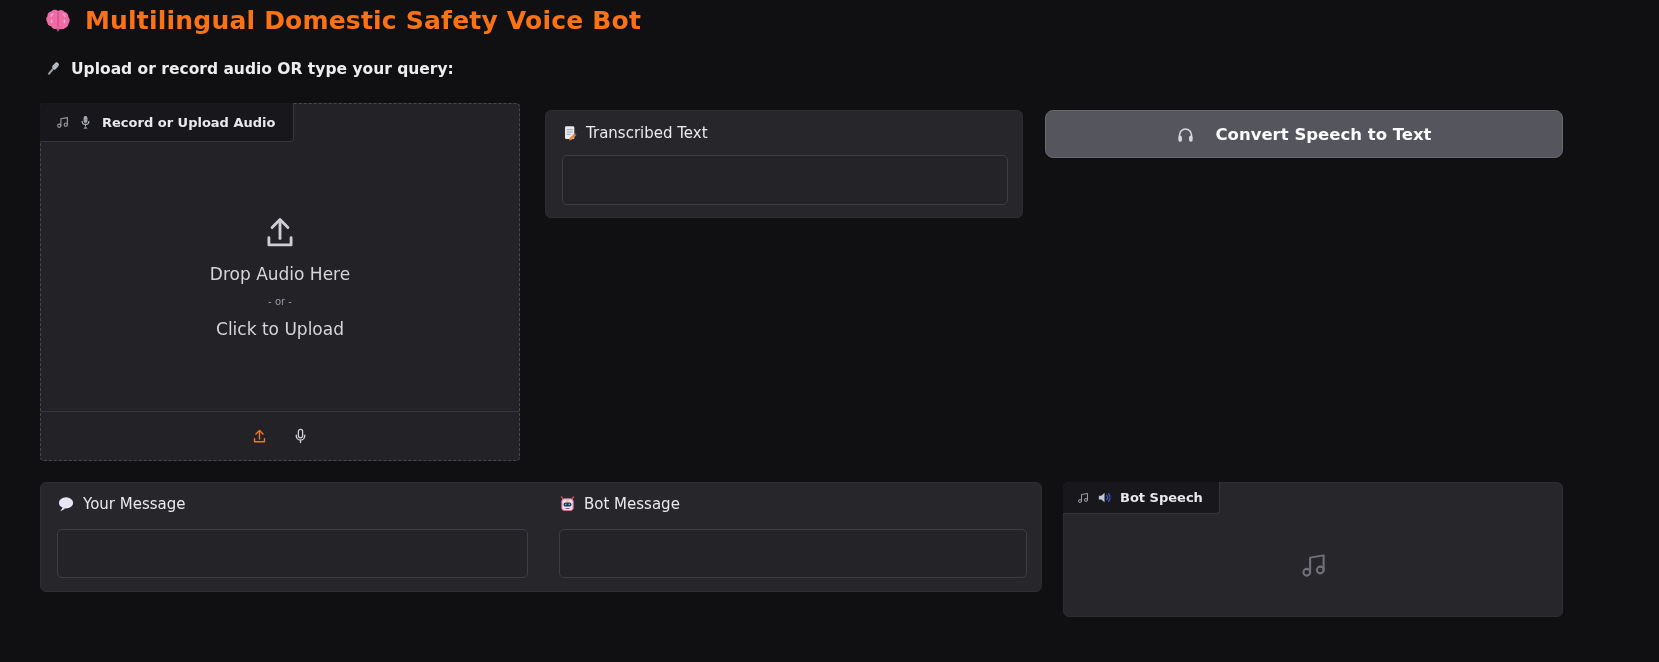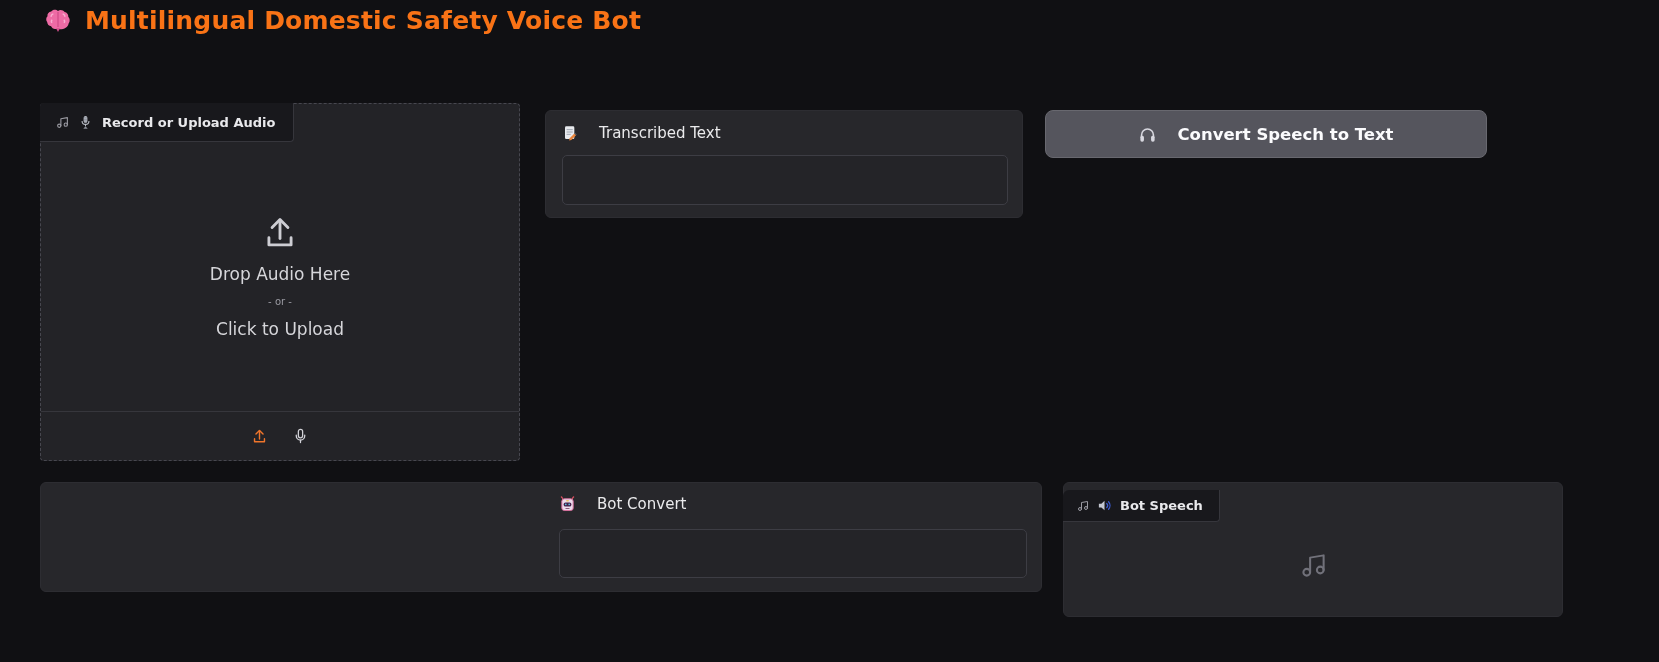--- a/index.html
+++ b/index.html
@@ -10,21 +10,21 @@
     color:#e8e8ea;
   }
   
   .hdr { position:absolute; left:44px; top:6px; display:flex; align-items:center; gap:13px; }
   .hdr h1 { margin:0; font-size:25px; font-weight:700; color:#f97316; letter-spacing:0.2px; }
   .sub { position:absolute; left:44px; top:60px; display:flex; align-items:center; gap:9px;
          font-size:15.5px; font-weight:600; color:#ededf0; }
 
   
   .panel { position:absolute; background:#27272b; border:1px solid #2d2d32; border-radius:6px; box-sizing:border-box; }
-  .block-label { display:flex; align-items:center; gap:21px; font-size:15px; font-weight:500; color:#eaeaec; }
+  .block-label { display:flex; align-items:center; gap:8px; font-size:15px; font-weight:500; color:#eaeaec; }
   textarea.gr-input {
     position:absolute; box-sizing:border-box; background:#242428; border:1px solid #3d3d44;
     border-radius:5px; resize:none; outline:none; color:#e6e6e9; font-size:15px;
     font-family:"DejaVu Sans","Liberation Sans",sans-serif; padding:9px 11px;
   }
 
   
   .audio-in { position:absolute; left:40px; top:103px; width:480px; height:358px;
     background:#232327; border:1px dashed #47474f; border-radius:4px; box-sizing:border-box; }
   .comp-tab { position:absolute; left:-1px; top:-1px; display:flex; align-items:center; gap:9px;
@@ -39,36 +39,36 @@
   .source-bar { position:absolute; left:0; right:0; top:308px; bottom:0;
     display:flex; align-items:center; justify-content:center; gap:18px; }
   .icon-btn { background:none; border:none; padding:3px; cursor:pointer; display:flex; align-items:center; }
 
   
   .transcribed { left:545px; top:110px; width:478px; height:108px; }
   .transcribed .block-label { margin:13px 16px 0 16px; }
   .transcribed textarea { left:16px; right:16px; top:44px; height:50px; width:446px; }
 
   
-  .convert-btn { position:absolute; left:1045px; top:110px; width:442px; height:48px;
+  .convert-btn { position:absolute; left:1045px; top:110px; width:518px; height:48px;
     background:#55555d; border:1px solid #68686f; border-radius:8px;
     display:flex; align-items:center; justify-content:center; gap:20px;
     font-size:16.5px; font-weight:700; color:#fbfbfd; cursor:pointer;
     font-family:"DejaVu Sans","Liberation Sans",sans-serif; }
 
   
   .bottom-left { left:40px; top:482px; width:1002px; height:110px; }
   .col { position:absolute; top:0; bottom:0; }
   .col .block-label { margin-top:12px; }
   .col textarea { top:46px; left:0; width:100%; height:49px; }
   .col-msg { left:16px; width:471px; }
   .col-bot { left:518px; width:468px; }
 
   .bot-speech { left:1063px; top:482px; width:500px; height:135px; background:#27272b; }
-  .bot-speech .comp-tab { height:31px; padding:0 16px 0 14px; gap:8px; border-radius:6px 0 4px 0;margin-top:8px; }
+  .bot-speech .comp-tab { height:31px; padding:0 16px 0 14px; gap:8px; border-radius:6px 0 4px 0; }
   .audio-placeholder { position:absolute; left:0; right:0; top:31px; bottom:0;
     display:flex; align-items:center; justify-content:center; }
 
   svg { display:block; flex:none; }
 </style>
 </head>
 <body>
 
 <div class="page">
 
@@ -77,20 +77,32 @@
       <svg viewBox="0 0 24 24" width="28" height="28">
         <path d="M12 3.5c-1.6-1.6-4.6-1.3-5.8.4C4 4.3 2.6 6 3 8c-1.4 1.2-1.4 3.6-.3 4.9.1 2 1.6 3.4 3.4 3.7.6 1.7 2.4 2.6 4.1 2.2l1.8.1c4.4.6 8.6-1.2 9-4.6 1.5-1.7 1.3-4.4-.2-5.9.2-2-1.2-3.7-3.1-4.1-1.1-1.7-4.1-2.4-5.7-.8z" fill="#ee6ba5"></path>
         <path d="M12 4.2v13" stroke="#d44f8c" stroke-width="1.2"></path>
         <path d="M8 6c-1.5.2-2 1.4-1.8 2.4M16 6c1.5.2 2 1.4 1.8 2.4M7 11c-.8.7-.8 1.8-.2 2.6M17 11c.8.7.8 1.8.2 2.6" stroke="#f8aed0" stroke-width="1.2" fill="none"></path>
         <path d="M10.3 18.3 12 21.4l1.7-3.1z" fill="#d44f8c"></path>
       </svg>
     </span>
     <h1>Multilingual Domestic Safety Voice Bot</h1>
   </div>
 
+  <div class="sub">
+    <span>
+      <svg viewBox="0 0 24 24" width="18" height="18">
+        <g transform="rotate(40 12 12)">
+          <rect x="9" y="1.5" width="6" height="10.5" rx="3" fill="#c7cbd4"></rect>
+          <path d="M9.4 4.5h5.2M9.4 7h5.2M9.4 9.5h5.2" stroke="#868a94" stroke-width="0.9"></path>
+          <path d="M12 12v9.5" stroke="#9ba0aa" stroke-width="2.6"></path>
+        </g>
+      </svg>
+    </span>
+    <span>Upload or record audio OR type your query:</span>
+  </div>
 
   <div class="audio-in">
     <div class="comp-tab">
       <span>
         <svg viewBox="0 0 24 24" width="13" height="13" fill="none" stroke="#9b9ba3" stroke-width="2" stroke-linecap="round" stroke-linejoin="round">
           <path d="M9 18V5l12-2v13"></path>
             <circle cx="6" cy="18" r="3"></circle>
             <circle cx="18" cy="16" r="3"></circle>
         </svg>
       </span>
@@ -163,36 +175,48 @@
       <svg viewBox="0 0 24 24" width="19" height="19" fill="none">
         <path d="M4.5 15.5v-3a7.5 7.5 0 0 1 15 0v3" stroke="#d8d8e0" stroke-width="2"></path>
         <rect x="3" y="13.5" width="4.5" height="7.5" rx="2" fill="#d8d8e0"></rect>
         <rect x="16.5" y="13.5" width="4.5" height="7.5" rx="2" fill="#d8d8e0"></rect>
       </svg>
     </span>
     <span>Convert Speech to Text</span>
   </button>
 
   <div class="panel bottom-left">
+    <div class="col col-msg">
+      <div class="block-label">
+        <span>
+          <svg viewBox="0 0 24 24" width="18" height="18">
+            <ellipse cx="12" cy="10.5" rx="9.5" ry="7.5" fill="#e9e4f6"></ellipse>
+            <path d="M7.5 16.5 4.5 21.5l6.5-3.2z" fill="#e9e4f6"></path>
+          </svg>
+        </span>
+        <span>Your Message</span>
+      </div>
+      <textarea class="gr-input" placeholder="" style=""></textarea>
+    </div>
     <div class="col col-bot">
       <div class="block-label">
         <span>
           <svg viewBox="0 0 24 24" width="17" height="17">
             <path d="M5.5 4 3.8 1.6M18.5 4l1.7-2.4" stroke="#e05263" stroke-width="1.6"></path>
             <circle cx="3.5" cy="1.4" r="1" fill="#e05263"></circle>
               <circle cx="20.5" cy="1.4" r="1" fill="#e05263"></circle>
             <rect x="4" y="4" width="16" height="16.5" rx="3.5" fill="#ecdcec" stroke="#d86f9d" stroke-width="1.4"></rect>
             <rect x="10" y="5.8" width="4" height="2" rx="1" fill="#e8c46a"></rect>
             <rect x="6.5" y="9" width="11" height="5.8" rx="2.6" fill="#45244d"></rect>
             <circle cx="9.6" cy="11.9" r="1.15" fill="#5ec7e8"></circle>
               <circle cx="14.4" cy="11.9" r="1.15" fill="#5ec7e8"></circle>
             <rect x="9" y="16.8" width="6" height="1.7" rx="0.85" fill="#8a5a7a"></rect>
           </svg>
         </span>
-        <span>Bot Convert</span>
+        <span>Bot Message</span>
       </div>
       <textarea class="gr-input" placeholder="" style=""></textarea>
     </div>
   </div>
 
   <div class="panel bot-speech">
     <div class="comp-tab">
       <span>
         <svg viewBox="0 0 24 24" width="12" height="12" fill="none" stroke="#9b9ba3" stroke-width="2" stroke-linecap="round" stroke-linejoin="round">
           <path d="M9 18V5l12-2v13"></path>

